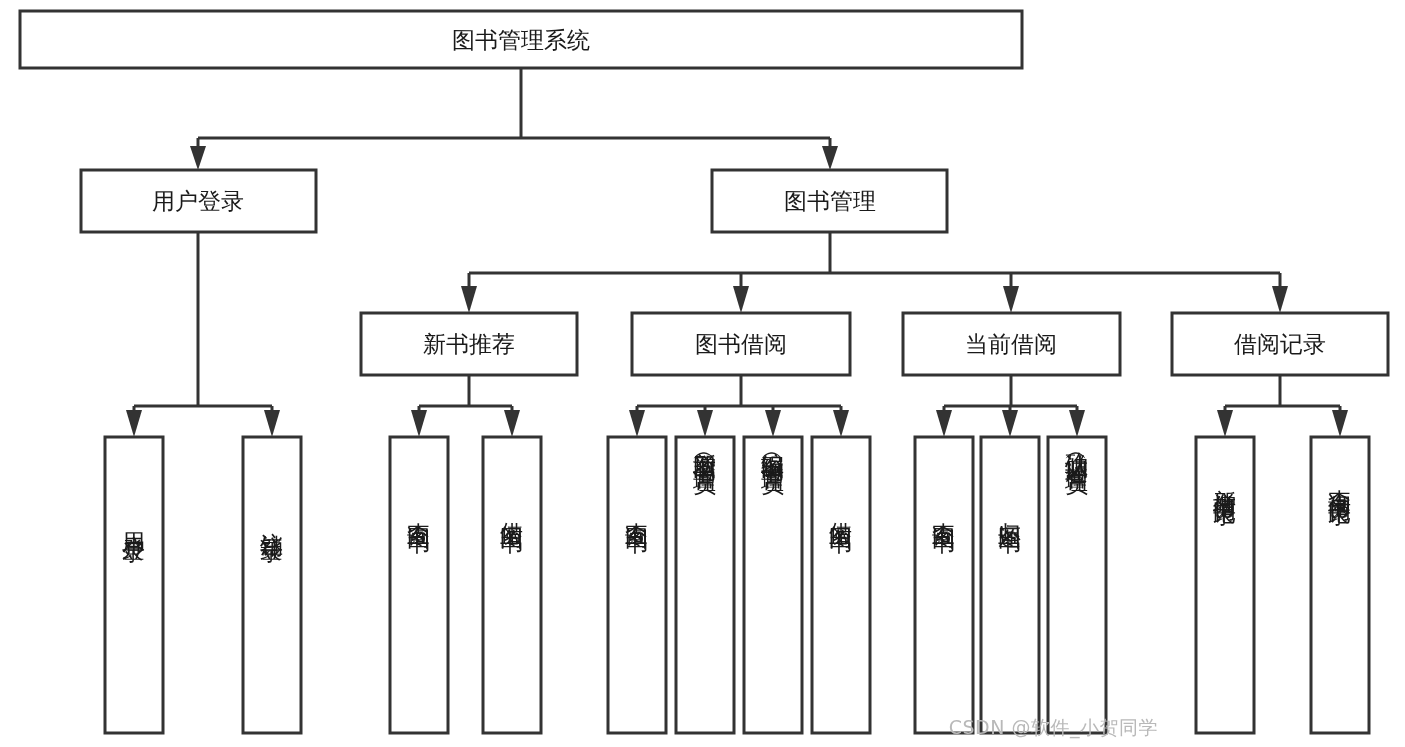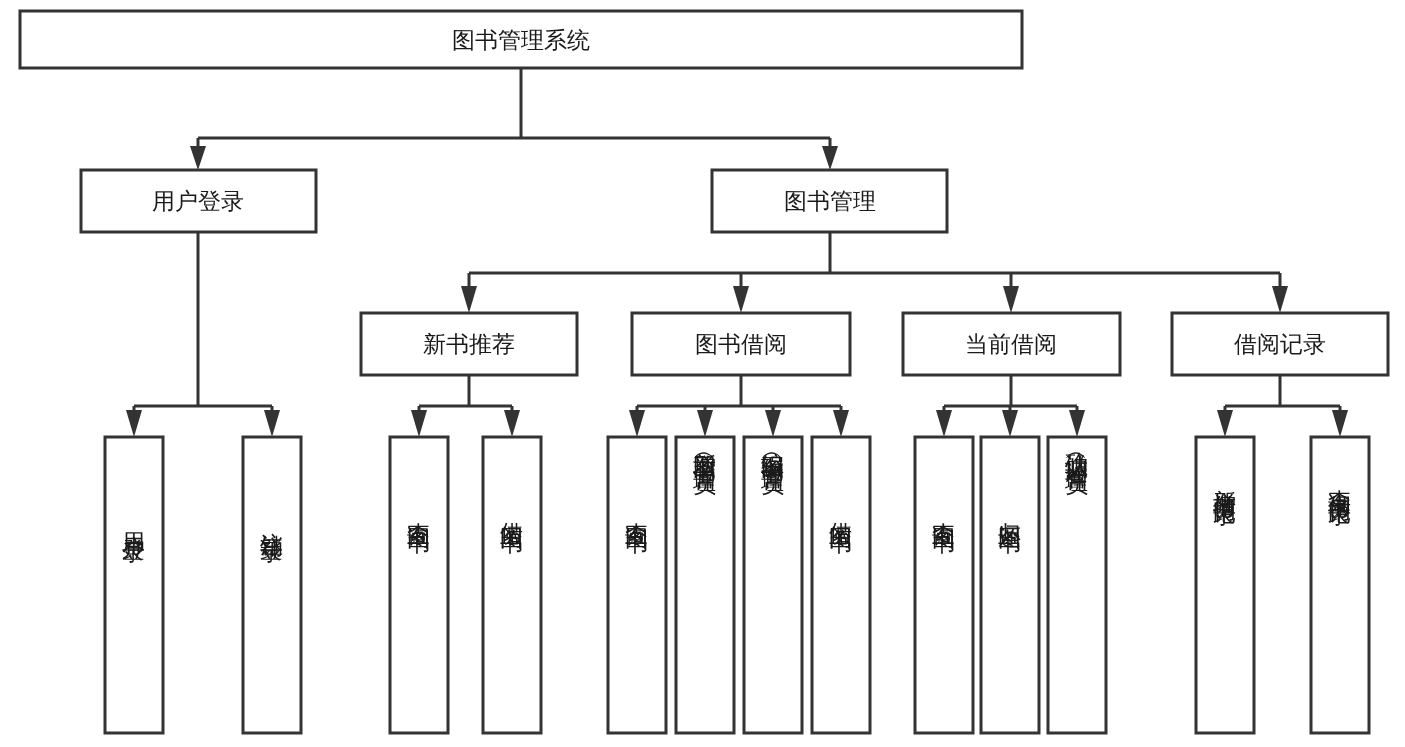--- a/index.html
+++ b/index.html
@@ -230,14 +230,15 @@
       <rect class="node-box" x="1196" y="437" width="58" height="296"></rect>
       <text class="leaf-label-v" x="1225" y="480">新增借阅记录</text>
     </g>
     <g>
       <rect class="node-box" x="1311" y="437" width="58" height="296"></rect>
       <text class="leaf-label-v" x="1340" y="480">查询借阅记录</text>
     </g>
 
   </svg>
 
+  <div class="watermark">CSDN @软件_小贺同学</div>
 
 </div>
 
 </body></html>

